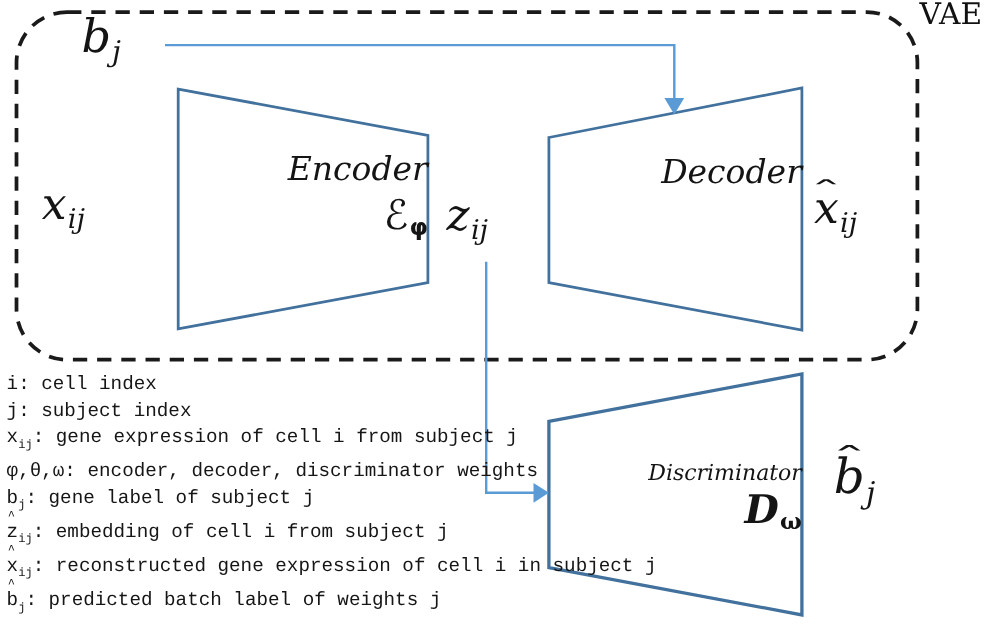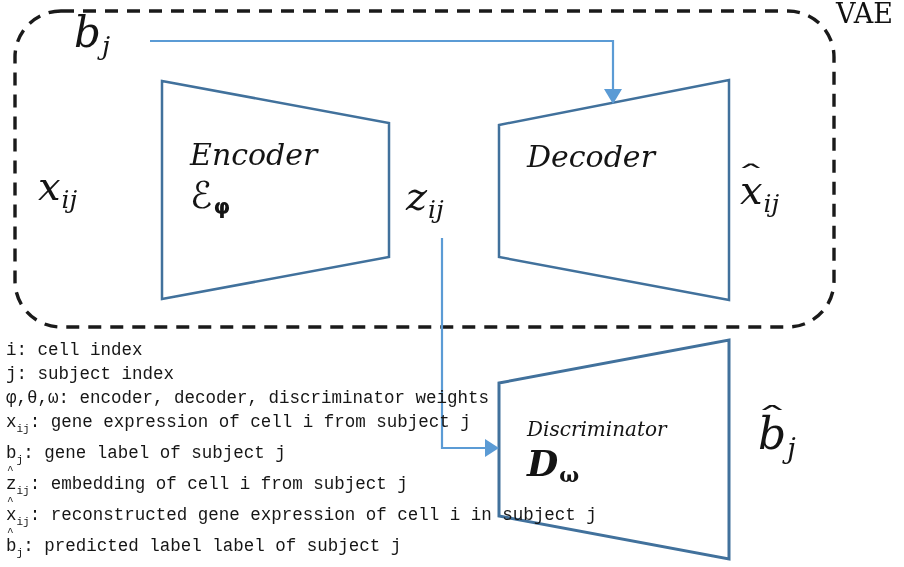--- a/index.html
+++ b/index.html
@@ -19,21 +19,21 @@
     transform:translateX(-50%) scaleX(2.4);
     font-size:0.62em;font-style:normal;line-height:1;
   }
   .msub{font-size:0.62em;vertical-align:-0.32em;margin-left:1px;}
   
   .vae{
     position:absolute;color:#111;font-size:27px;line-height:1;
     font-family:"DejaVu Serif","Liberation Serif",serif;
   }
   
-  .blk{position:absolute;text-align:left;color:#141414;padding-left:28px;}
+  .blk{position:absolute;text-align:right;color:#141414;}
   .btitle{
     font-family:"DejaVu Serif","Liberation Serif",serif;
     font-style:italic;line-height:1.15;
   }
   .bsym{
     font-family:"DejaVu Serif","Liberation Serif",serif;
     font-style:italic;line-height:1.05;margin-top:4px;
   }
   .bsym .msub{font-style:normal;font-weight:bold;font-size:0.58em;vertical-align:-0.28em;}
   .bsym.enc{font-family:"DejaVu Sans","DejaVu Serif",serif;}
@@ -86,21 +86,21 @@
   </div>
 
   <div class="blk" style="left:499px;top:418px;width:230px">
     <div class="btitle" style="font-size:20px">Discriminator</div>
     <div class="bsym dis" style="font-size:36px"><span class="mwrap">D</span><span class="msub">ω</span></div>
   </div>
 
   <div class="legend">
       <div class="lline"><span class="lsym">i</span><span>: cell index</span></div>
       <div class="lline"><span class="lsym">j</span><span>: subject index</span></div>
+      <div class="lline"><span class="lsym">x</span><span class="lsub">ij</span><span>: gene expression of cell i from subject j</span></div>
       <div class="lline"><span class="lsym">φ,θ,ω</span><span>: encoder, decoder, discriminator weights</span></div>
-      <div class="lline"><span class="lsym">x</span><span class="lsub">ij</span><span>: gene expression of cell i from subject j</span></div>
       <div class="lline"><span class="lsym">b</span><span class="lsub">j</span><span>: gene label of subject j</span></div>
       <div class="lline"><span class="lsym"><span class="lhat">^</span>z</span><span class="lsub">ij</span><span>: embedding of cell i from subject j</span></div>
       <div class="lline"><span class="lsym"><span class="lhat">^</span>x</span><span class="lsub">ij</span><span>: reconstructed gene expression of cell i in subject j</span></div>
-      <div class="lline"><span class="lsym"><span class="lhat">^</span>b</span><span class="lsub">j</span><span>: predicted label label of subject j</span></div>
+      <div class="lline"><span class="lsym"><span class="lhat">^</span>b</span><span class="lsub">j</span><span>: predicted batch label of weights j</span></div>
     </div>
 
 </div>
 
 </body></html>

